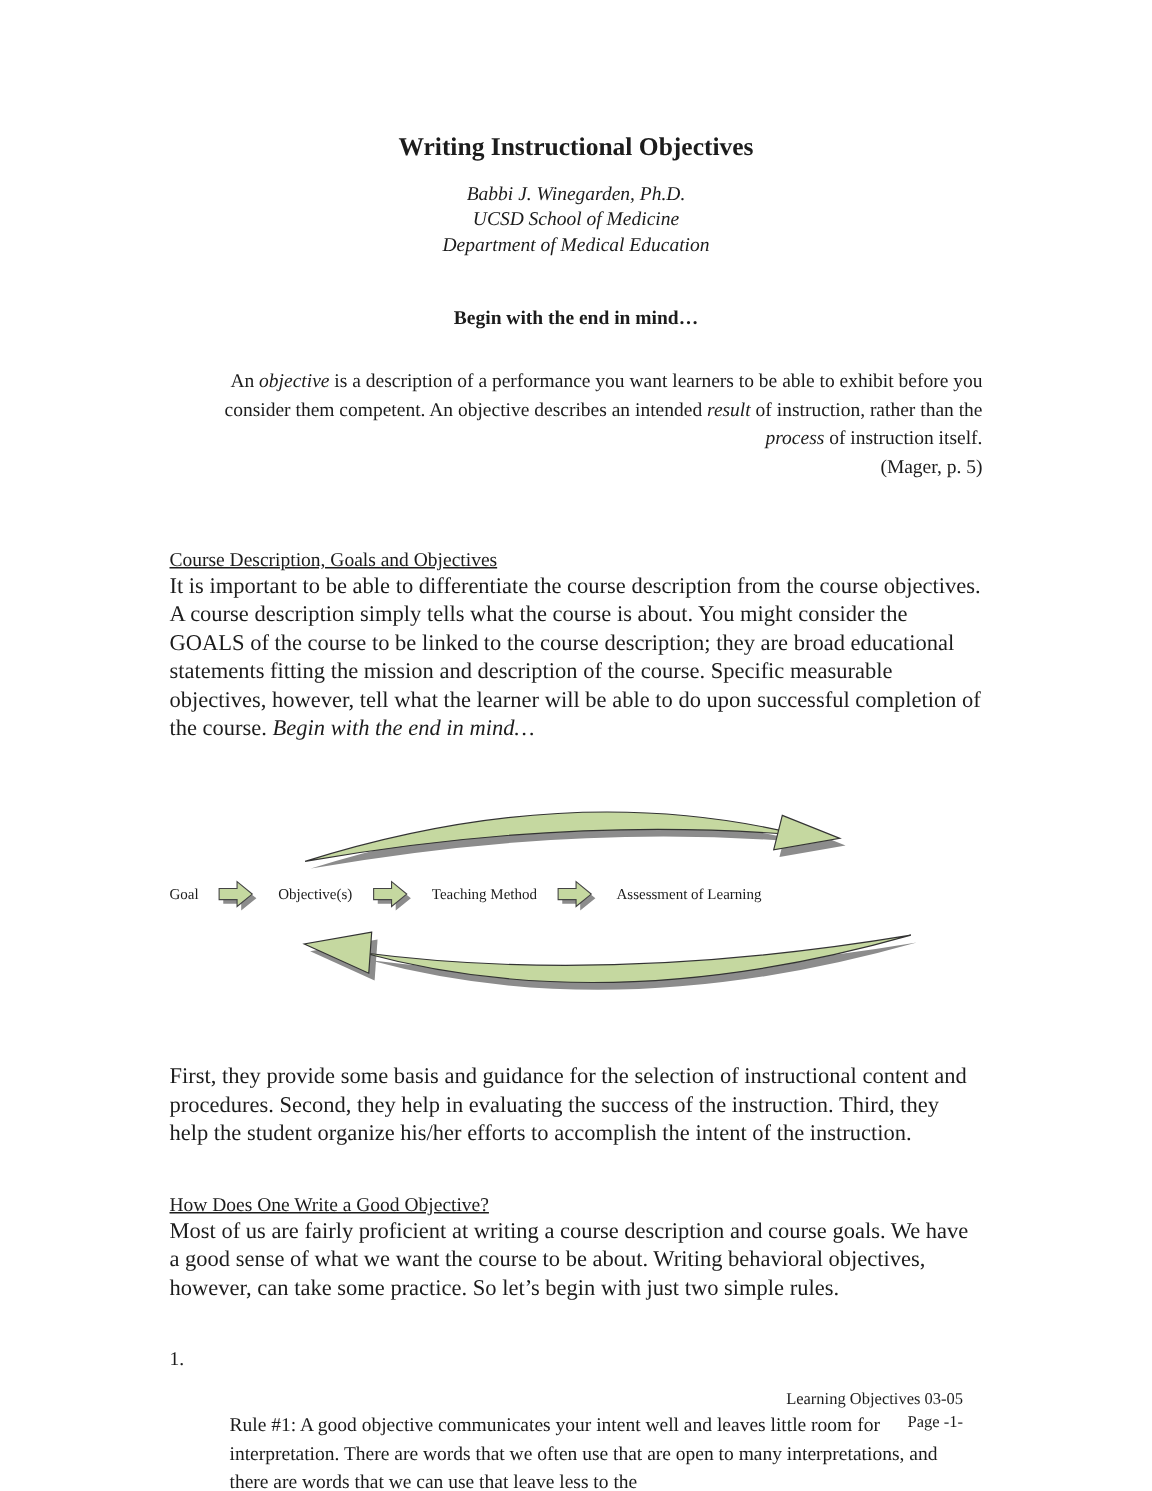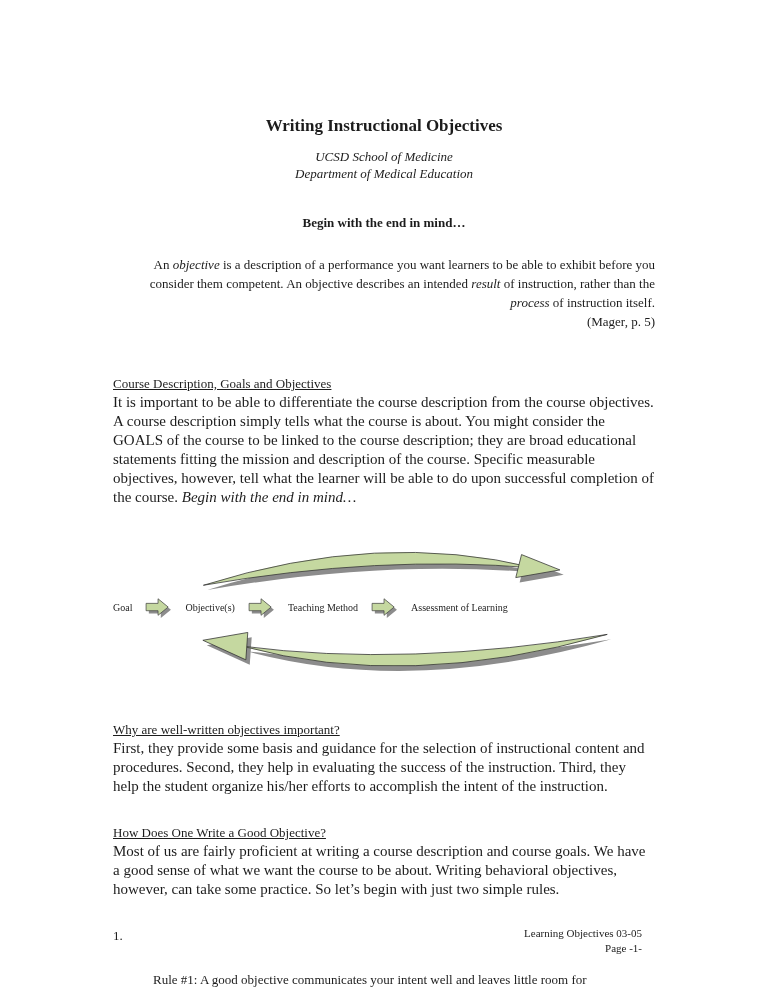--- a/index.html
+++ b/index.html
@@ -6,21 +6,21 @@
   html, body { width: 768px; height: 994px; }
   body {
     background: #ffffff;
     font-family: "Liberation Serif", "DejaVu Serif", serif;
     color: #1c1c1c;
   }
   .page {
     position: relative;
     width: 768px;
     height: 994px;
-    padding: 116px 113px 0 113px;
+    padding: 88px 113px 0 113px;
     overflow: hidden;
     background: #ffffff;
   }
   .title {
     font-size: 17px;
     font-weight: bold;
     text-align: center;
     margin-bottom: 12px;
   }
   .author {
@@ -86,20 +86,21 @@
   }
 </style>
 </head>
 <body>
 
 <div class="page">
 
   <h1 class="title">Writing Instructional Objectives</h1>
 
   <div class="author">
+    <div>Babbi J. Winegarden, Ph.D.</div>
     <div>UCSD School of Medicine</div>
     <div>Department of Medical Education</div>
   </div>
 
   <p class="motto">Begin with the end in mind…</p>
 
   <p class="quote">
     <span>An </span><em>objective</em><span> is a description of a performance you want learners to be able to exhibit before you consider them competent.  An objective describes an intended </span><em>result</em><span> of instruction, rather than the </span><em>process</em><span> of instruction itself.</span>
     <br>
     <span>(Mager, p. 5)</span>
@@ -144,21 +145,20 @@
       <g transform="translate(4,5)">
         <path class="shadow-fill" d="M 420 8 Q 215 66 46 20 Q 215 42 420 8 Z" fill="#8c8c8c"></path>
         <polygon class="shadow-fill" points="52,6 6,14 50,34" fill="#8c8c8c"></polygon>
       </g>
       <path class="arrow-fill" d="M 420 8 Q 215 66 46 20 Q 215 42 420 8 Z" fill="#c5d8a0" stroke="#333333" stroke-width="0.8"></path>
       <polygon class="arrow-fill" points="52,6 6,14 50,34" fill="#c5d8a0" stroke="#333333" stroke-width="0.8"></polygon>
     </svg>
 
   </div>
 
-  <h2 class="heading">Why are well-written objectives important?</h2>
   <p class="body">First, they provide some basis and guidance for the selection of instructional content and procedures.   Second, they help in evaluating the success of the instruction.  Third, they help the student organize his/her efforts to accomplish the intent of the instruction.</p>
 
   <h2 class="heading">How Does One Write a Good Objective?</h2>
   <p class="body">Most of us are fairly proficient at writing a course description and course goals.  We have a good sense of what we want the course to be about.  Writing behavioral objectives, however, can take some practice.   So let’s begin with just two simple rules.</p>
 
   <div class="list-item">
     <span class="num">1.</span>
     <span class="list-text">Rule #1:  A good objective communicates your intent well and leaves little room for interpretation.  There are words that we often use that are open to many interpretations, and there are words that we can use that leave less to the</span>
   </div>
 

